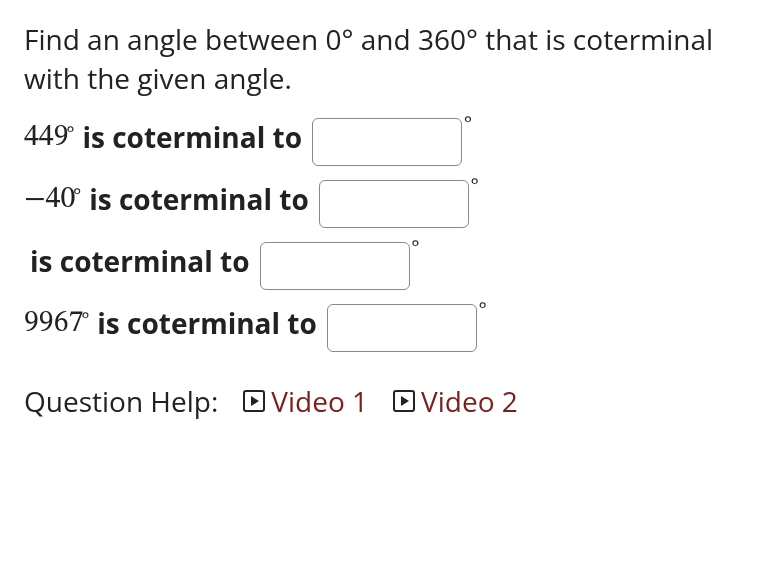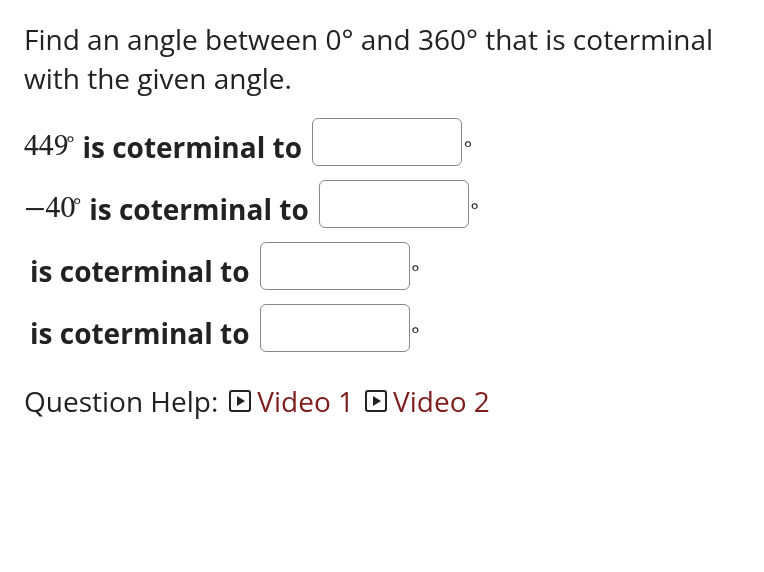--- a/index.html
+++ b/index.html
@@ -15,21 +15,21 @@
       color: #222;
     }
     .instruction {
       font-size: 28px;
       line-height: 1.4;
       color: #222;
       margin-bottom: 20px;
     }
     .problem-row {
       display: flex;
-      align-items: flex-end;
+      align-items: flex-start;
       margin-bottom: 14px;
       font-size: 28px;
       margin-top: 7px;
     }
     .angle-value {
       font-family: 'STIX Two Math', 'Cambria Math', 'Times New Roman', serif;
       font-size: 30px;
       white-space: nowrap;
     }
     .degree-sup {
@@ -60,21 +60,21 @@
       vertical-align: super;
       margin-left: 2px;
       position: relative;
       top: -10px;
     }
     .help-row {
       margin-top: 30px;
       font-size: 28px;
       display: flex;
       align-items: center;
-      gap: 11px;
+      gap: 25px;
     }
     .help-label {
       color: #222;
     }
     .video-link {
       color: #7f1d1d;
       text-decoration: none;
       display: inline-flex;
       align-items: center;
       gap: 6px;
@@ -125,20 +125,23 @@
   <span class="trailing-degree">∘</span>
 </div>
 
 <div class="problem-row">
   <span class="coterminal-text">is coterminal to</span>
   <input type="text" class="answer-box" style="">
   <span class="trailing-degree">∘</span>
 </div>
 
 <div class="problem-row">
+  <span class="angle-value">
+    <span>9967</span><span class="degree-sup">∘</span>
+  </span>
   <span class="coterminal-text">is coterminal to</span>
   <input type="text" class="answer-box" style="">
   <span class="trailing-degree">∘</span>
 </div>
 
 <div class="help-row">
   <span class="help-label">Question Help:</span>
   <a class="video-link">
     <span class="play-icon-box">
       <span class="play-triangle"></span>

